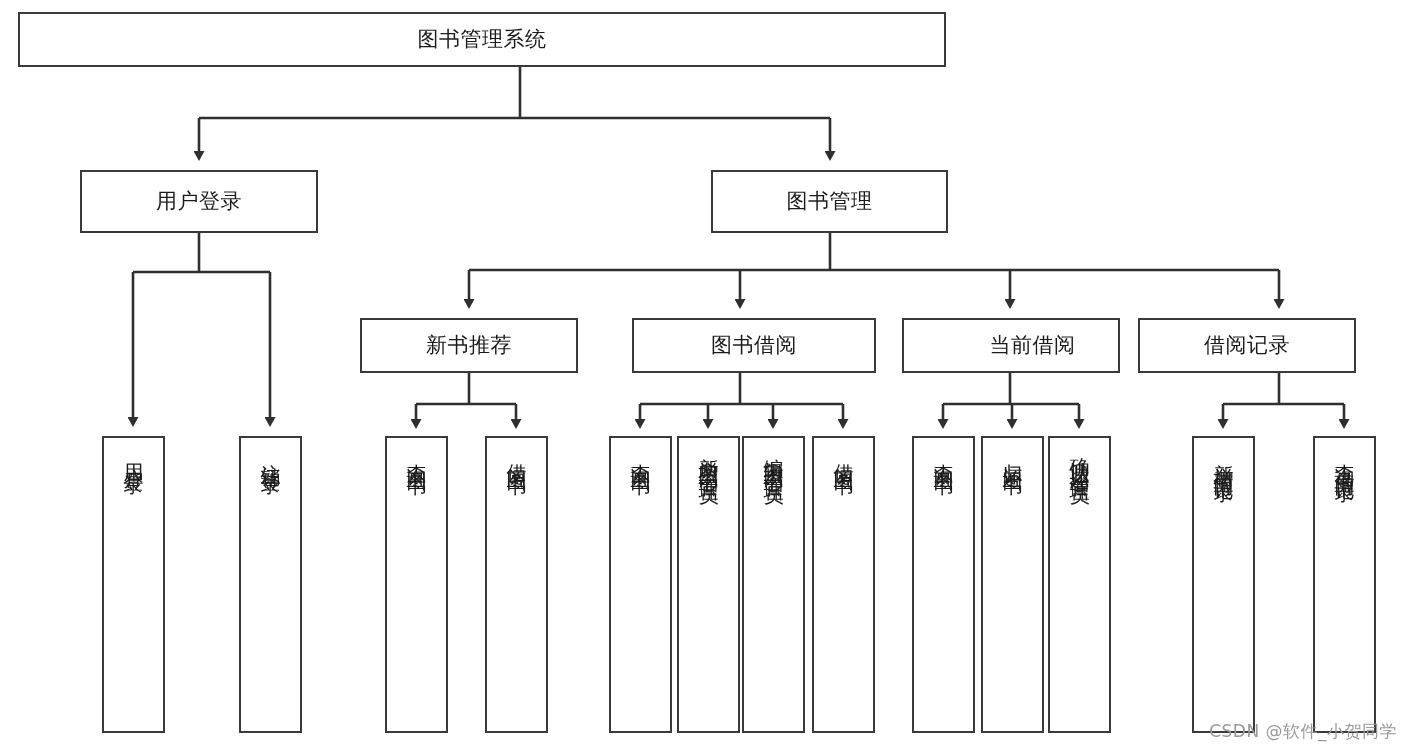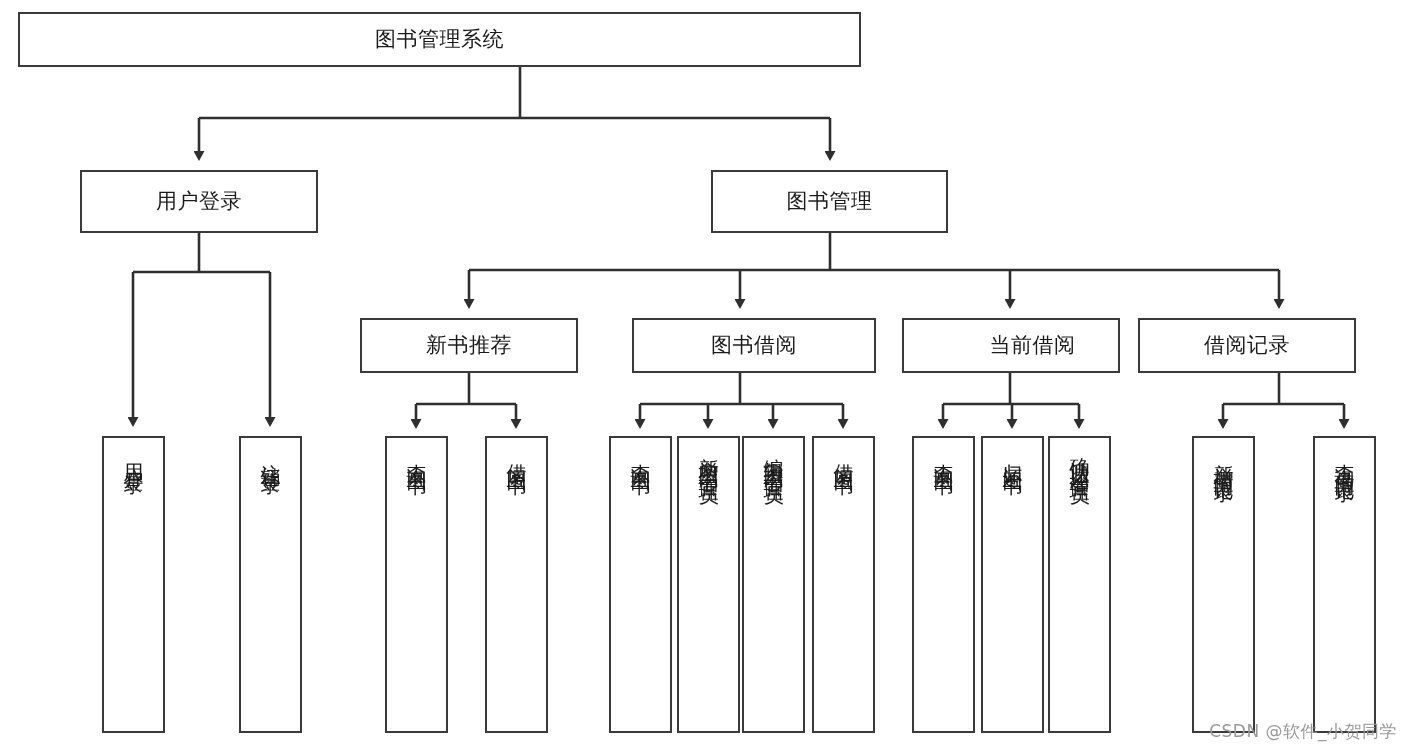--- a/index.html
+++ b/index.html
@@ -116,21 +116,21 @@
       <path d="M1012,404 L1012,420" marker-end="url(#arrow)"></path>
       <path d="M1079,404 L1079,420" marker-end="url(#arrow)"></path>
 
       <path d="M1279,373 L1279,404"></path>
       <path d="M1223,404 L1344,404"></path>
       <path d="M1223,404 L1223,420" marker-end="url(#arrow)"></path>
       <path d="M1344,404 L1344,420" marker-end="url(#arrow)"></path>
     </g>
   </svg>
 
-  <div class="node horiz" style="left:18px; top:12px; width:843px; height:55px;">
+  <div class="node horiz" style="left:18px; top:12px; width:928px; height:55px;">
     <span class="label">图书管理系统</span>
   </div>
 
   <div class="node horiz" style="left:80px; top:170px; width:238px; height:63px;">
     <span class="label">用户登录</span>
   </div>
   <div class="node horiz" style="left:360px; top:318px; width:218px; height:55px;">
     <span class="label">新书推荐</span>
   </div>
 

